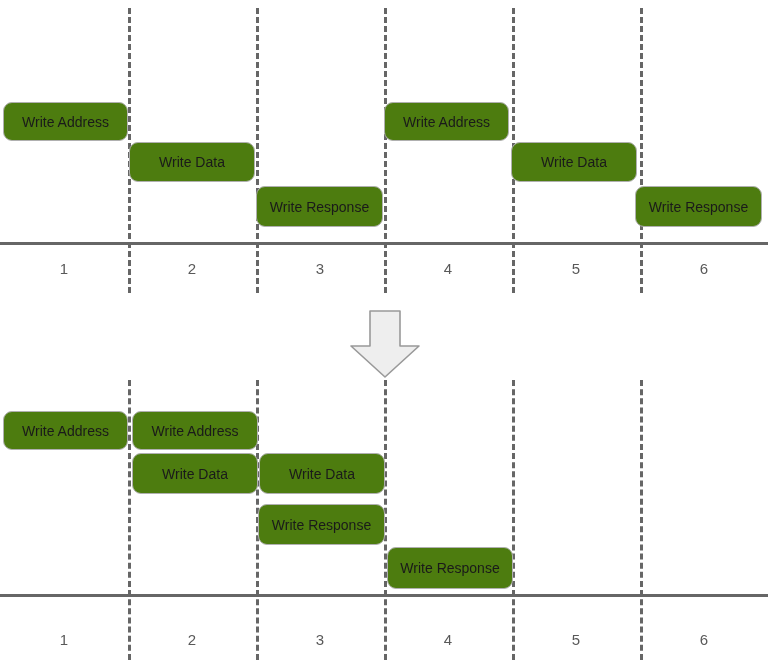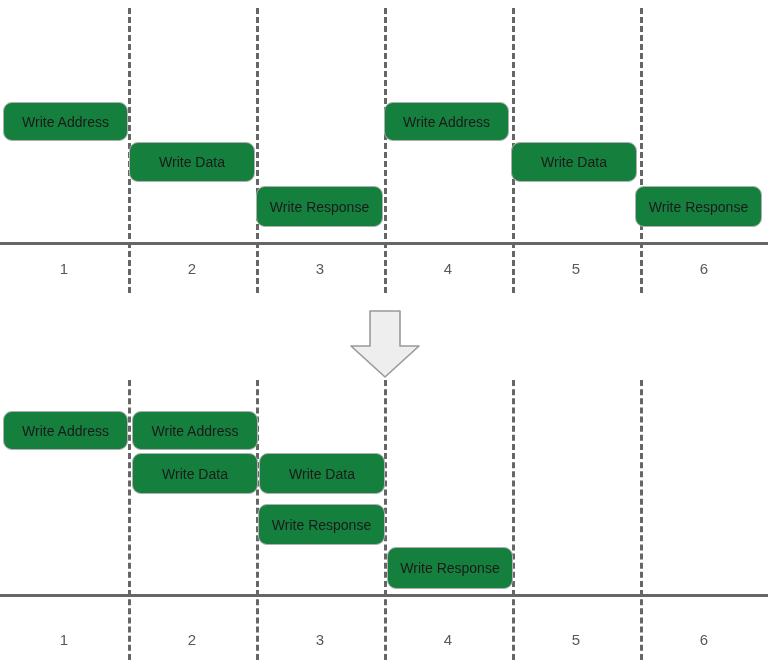--- a/index.html
+++ b/index.html
@@ -51,21 +51,21 @@
     color: #595959;
     font-size: 15px;
     font-family: "Liberation Sans", sans-serif;
     line-height: 18px;
   }
 
   
   .txn-box {
     position: absolute;
     box-sizing: border-box;
-    background: #15803d;
+    background: #4d7c0f;
     border: 1px solid #b0b0b0;
     border-radius: 9px;
     display: flex;
     align-items: center;
     justify-content: center;
     color: #1a1a1a;
     font-size: 14px;
     font-family: "Liberation Sans", sans-serif;
     white-space: nowrap;
   }

